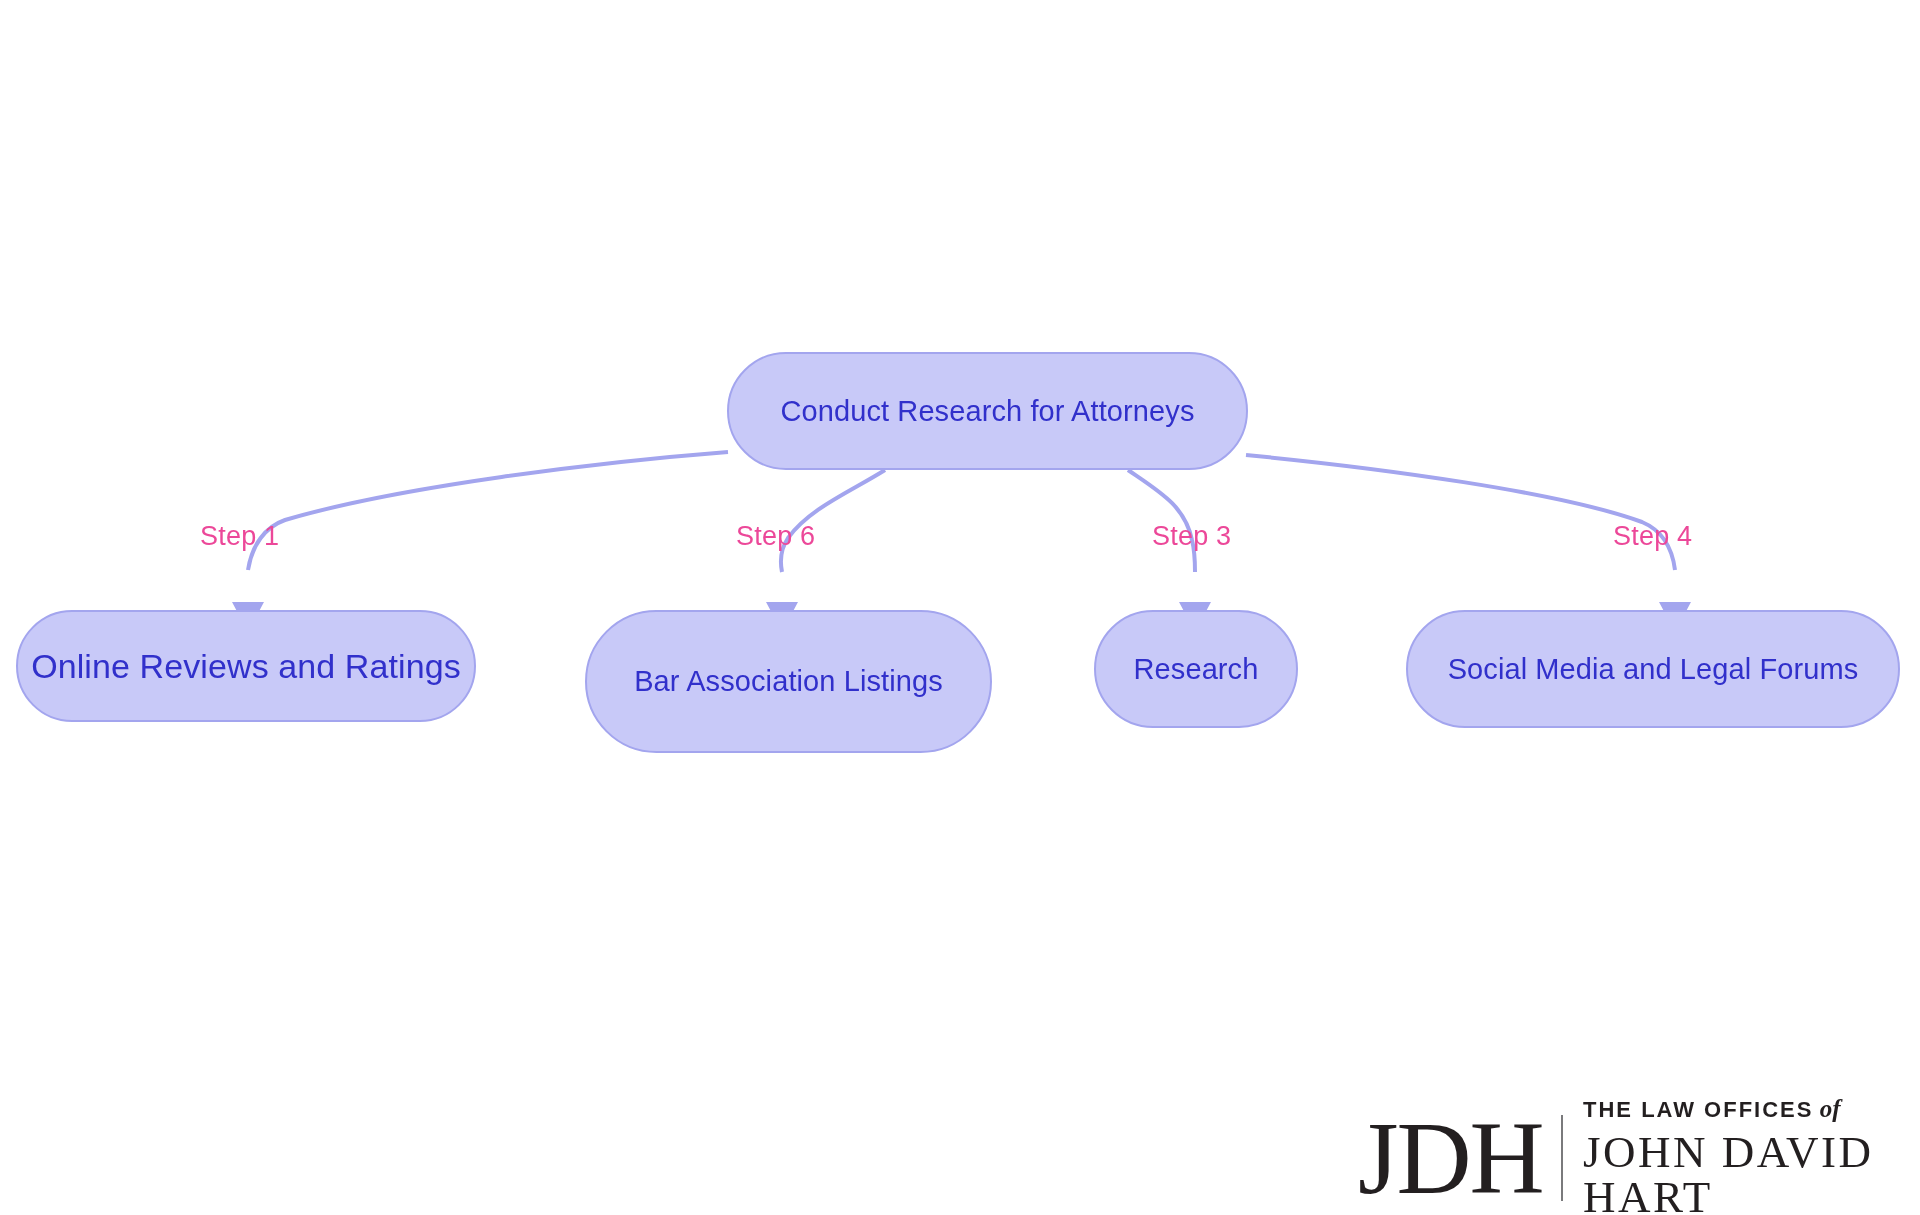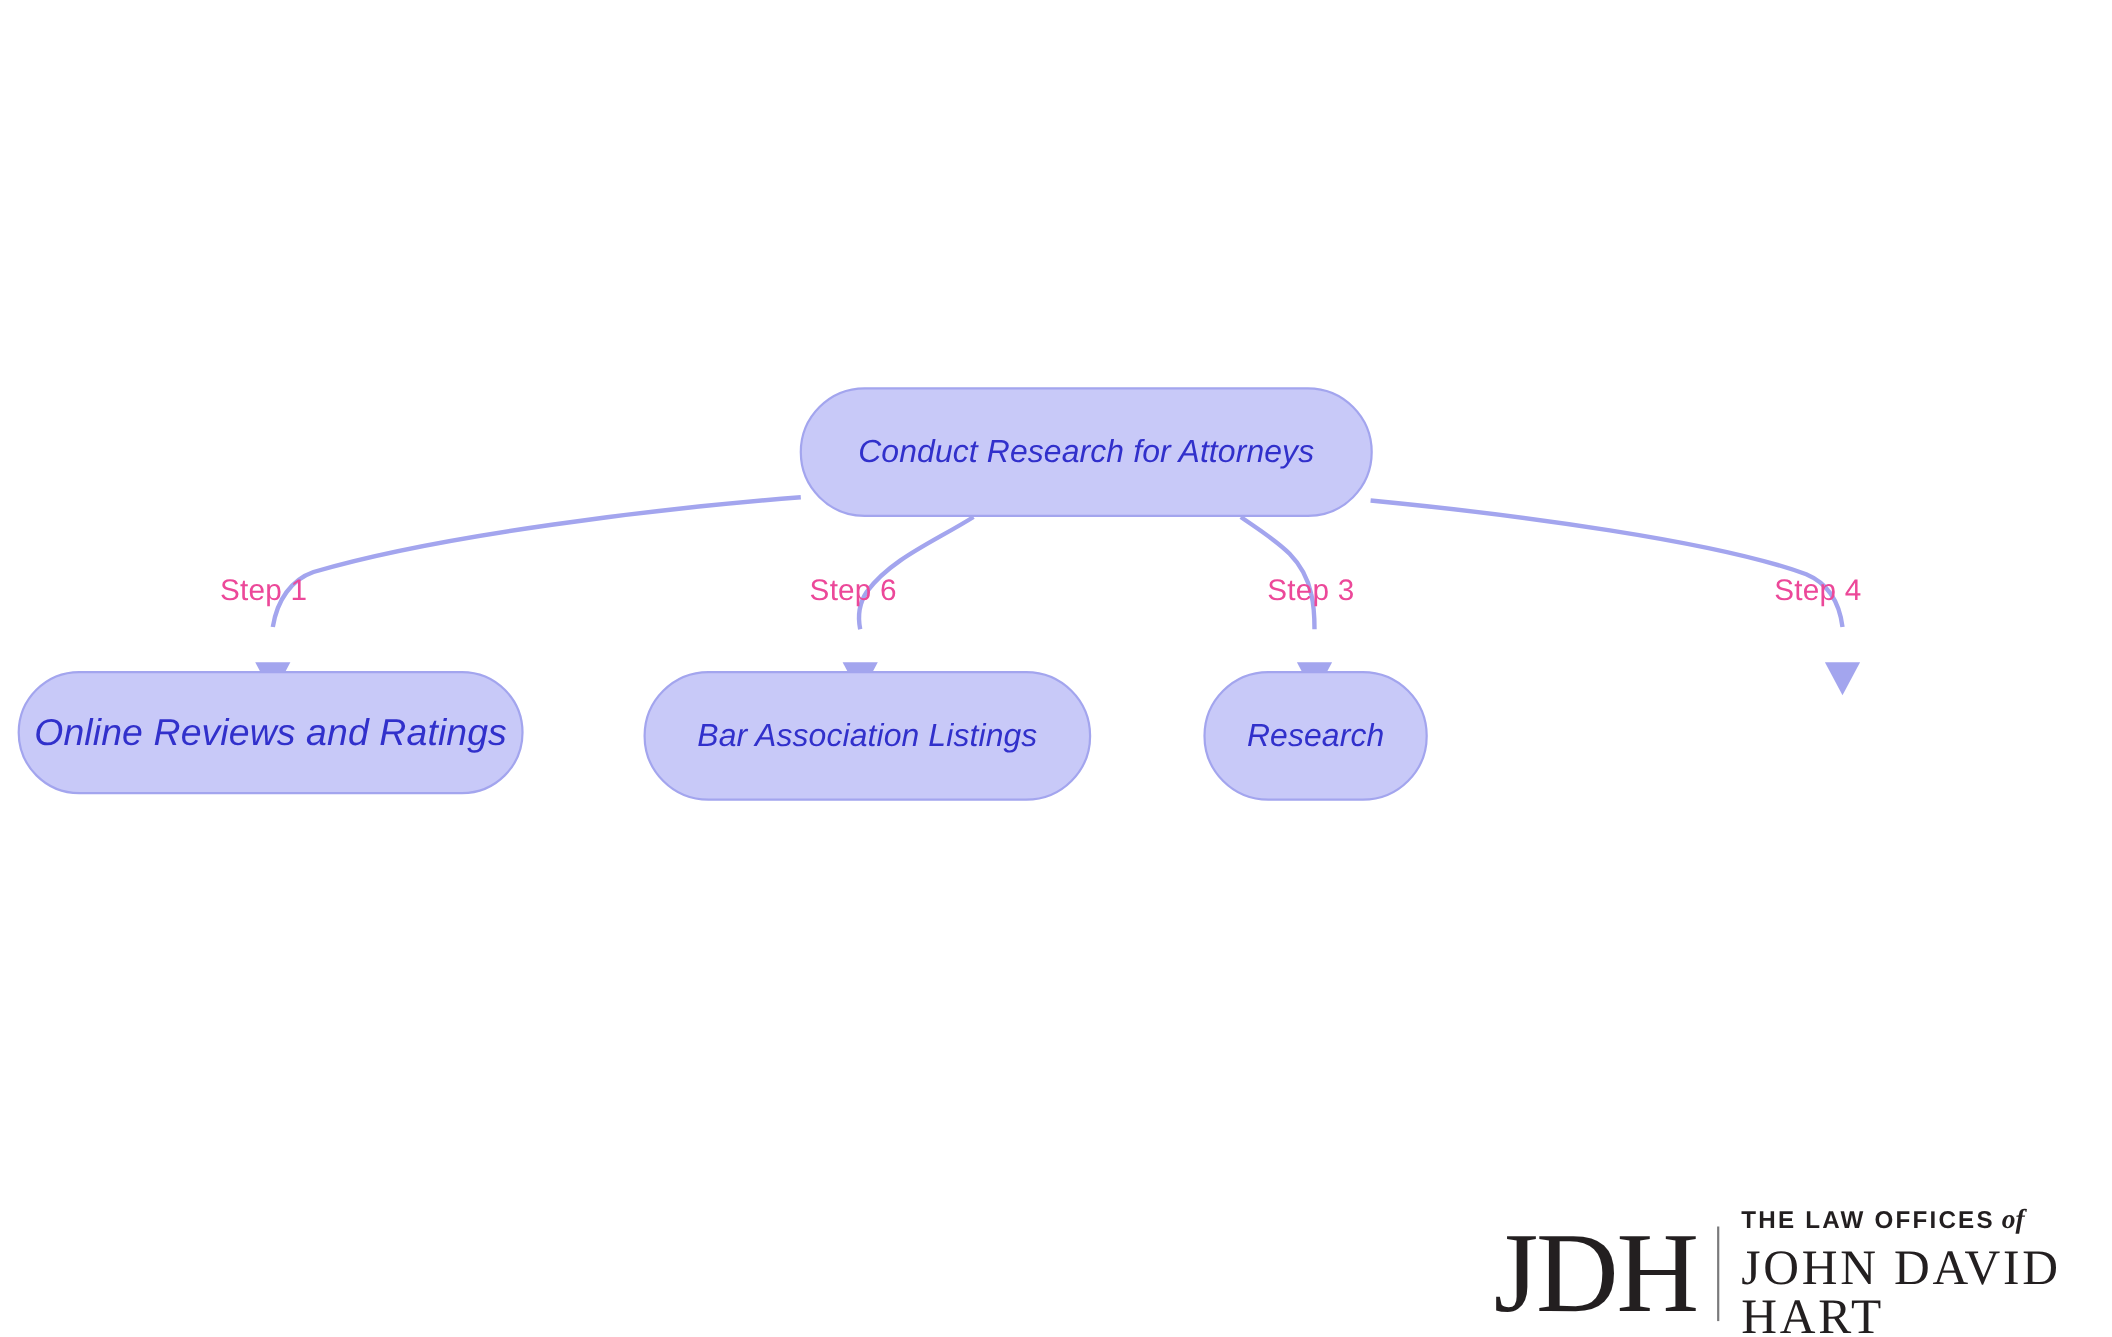--- a/index.html
+++ b/index.html
@@ -35,21 +35,20 @@
     box-sizing: border-box;
     background: #c8c9f8;
     border: 2px solid #a3a5ee;
     border-radius: 999px;
     display: flex;
     align-items: center;
     justify-content: center;
     color: #3130cb;
     letter-spacing: 0.1px;
     white-space: nowrap;
-    font-style: italic;
   }
   .node-label {
     color: #3130cb;
     font-weight: 400;
   }
   .edge-label {
     position: absolute;
     color: #ec4899;
     font-size: 27px;
     white-space: nowrap;
@@ -131,28 +130,31 @@
   </svg>
 
   <div class="node" id="node-root" style="left:727px; top:352px; width:521px; height:118px; font-size:29px;">
     <span class="node-label">Conduct Research for Attorneys</span>
   </div>
 
   <div class="node" id="node-1" style="left:16px; top:610px; width:460px; height:112px; font-size:34px;">
     <span class="node-label">Online Reviews and Ratings</span>
   </div>
 
-  <div class="node" id="node-2" style="left:585px; top:610px; width:407px; height:118px; font-size:29px;">
+  <div class="node" id="node-2" style="left:585px; top:610px; width:407px; height:143px; font-size:29px;">
     <span class="node-label">Bar Association Listings</span>
   </div>
 
   <div class="node" id="node-3" style="left:1094px; top:610px; width:204px; height:118px; font-size:29px;">
     <span class="node-label">Research</span>
   </div>
 
+  <div class="node" id="node-4" style="left:1406px; top:610px; width:494px; height:118px; font-size:29px;">
+    <span class="node-label">Social Media and Legal Forums</span>
+  </div>
 
   <div class="edge-label" style="left:200px; top:521px;">Step 1</div>
   <div class="edge-label" style="left:736px; top:521px;">Step 6</div>
   <div class="edge-label" style="left:1152px; top:521px;">Step 3</div>
   <div class="edge-label" style="left:1613px; top:521px;">Step 4</div>
 
   <div id="logo" style="left:1358px; top:1095px;">
     <div class="logo-mark">JDH</div>
     <div class="logo-divider"></div>
     <div class="logo-text">

